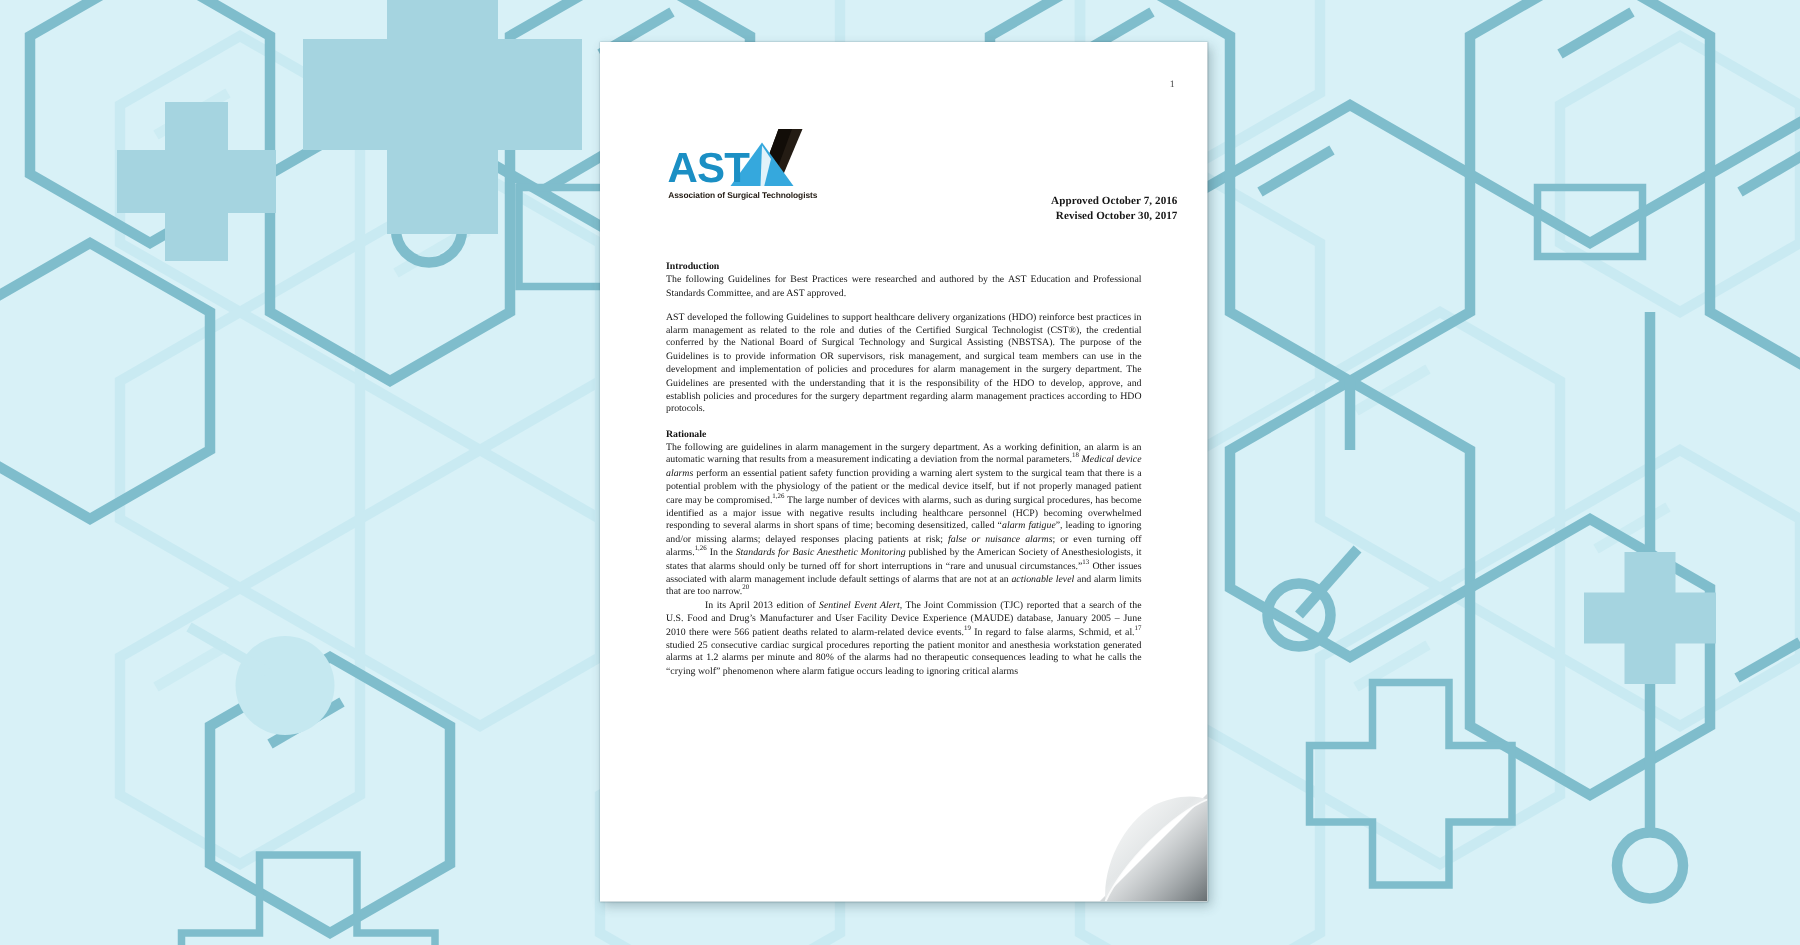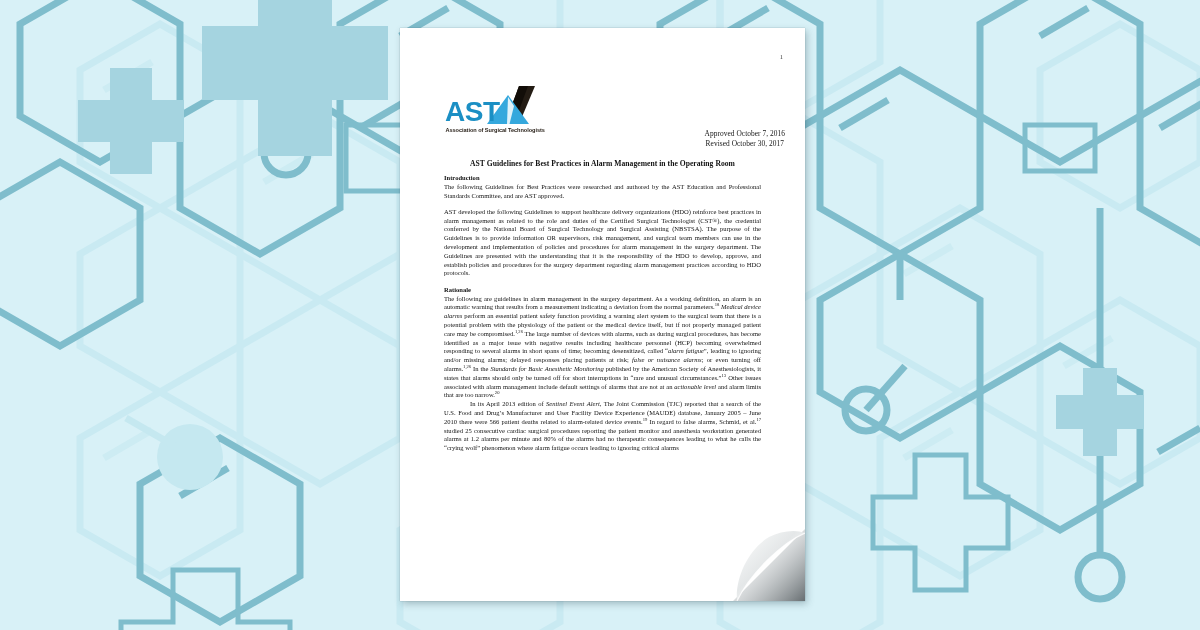--- a/index.html
+++ b/index.html
@@ -63,23 +63,23 @@
     width: 120px;
     height: 50px;
   }
   #logo-svg { display:block; width:120px; height:50px; }
 
   
   #approval-block {
     position: absolute;
     right: 20px;
     top: 101px;
-    text-align: center;
+    text-align: right;
     font-size: 7.4px;
-    font-weight: normal;
+    font-weight: bold;
     color: #161616;
     line-height: 1.38;
     letter-spacing: 0.05px;
   }
 
   
   #doc-title {
     position: absolute;
     left: 0;
     right: 0;
@@ -257,21 +257,20 @@
 
         <text x="3" y="94" font-family="'Liberation Sans', sans-serif" font-size="11.2" font-weight="bold" fill="#241c14" letter-spacing="-0.1">Association of Surgical Technologists</text>
       </svg>
     </div>
 
     <div id="approval-block">
       <div>Approved October 7, 2016</div>
       <div>Revised October 30, 2017</div>
     </div>
 
-    <div id="doc-title">AST Guidelines for Best Practices in Alarm Management in the Operating Room</div>
 
     <div id="body-text">
       <span class="h">Introduction</span>
       <p>The following Guidelines for Best Practices were researched and authored by the AST Education and Professional Standards Committee, and are AST approved.</p>
       <div class="gap"></div>
       <p>AST developed the following Guidelines to support healthcare delivery organizations (HDO) reinforce best practices in alarm management as related to the role and duties of the Certified Surgical Technologist (CST®), the credential conferred by the National Board of Surgical Technology and Surgical Assisting (NBSTSA). The purpose of the Guidelines is to provide information OR supervisors, risk management, and surgical team members can use in the development and implementation of policies and procedures for alarm management in the surgery department.  The Guidelines are presented with the understanding that it is the responsibility of the HDO to develop, approve, and establish policies and procedures for the surgery department regarding alarm management practices according to HDO protocols.</p>
       <div class="gap"></div>
       <span class="h">Rationale</span>
       <p id="rationale-para"><span>The following are guidelines in alarm management in the surgery department. As a working definition, an alarm is an automatic warning that results from a measurement indicating a deviation from the normal parameters.</span><sup>18</sup><span> </span><i>Medical device alarms</i><span> perform an essential patient safety function providing a warning alert system to the surgical team that there is a potential problem with the physiology of the patient or the medical device itself, but if not properly managed patient care may be compromised.</span><sup>1,26</sup><span> The large number of devices with alarms, such as during surgical procedures, has become identified as a major issue with negative results including healthcare personnel (HCP) becoming overwhelmed responding to several alarms in short spans of time; becoming desensitized, called “</span><i>alarm fatigue</i><span>”, leading to ignoring and/or missing alarms; delayed responses placing patients at risk; </span><i>false or nuisance alarms</i><span>; or even turning off alarms.</span><sup>1,26</sup><span> In the </span><i>Standards for Basic Anesthetic Monitoring</i><span> published by the American Society of Anesthesiologists, it states that alarms should only be turned off for short interruptions in “rare and unusual circumstances.”</span><sup>13</sup><span> Other issues associated with alarm management include default settings of alarms that are not at an </span><i>actionable level</i><span> and alarm limits that are too narrow.</span><sup>20</sup></p>
       <p id="tjc-para" class="indent"><span>In its April 2013 edition of </span><i>Sentinel Event Alert</i><span>, The Joint Commission (TJC) reported that a search of the U.S. Food and Drug’s Manufacturer and User Facility Device Experience (MAUDE) database, January 2005 – June 2010 there were 566 patient deaths related to alarm-related device events.</span><sup>19</sup><span> In regard to false alarms, Schmid, et al.</span><sup>17</sup><span> studied 25 consecutive cardiac surgical procedures reporting the patient monitor and anesthesia workstation generated alarms at 1.2 alarms per minute and 80% of the alarms had no therapeutic consequences leading to what he calls the “crying wolf” phenomenon where alarm fatigue occurs leading to ignoring critical alarms</span></p>

